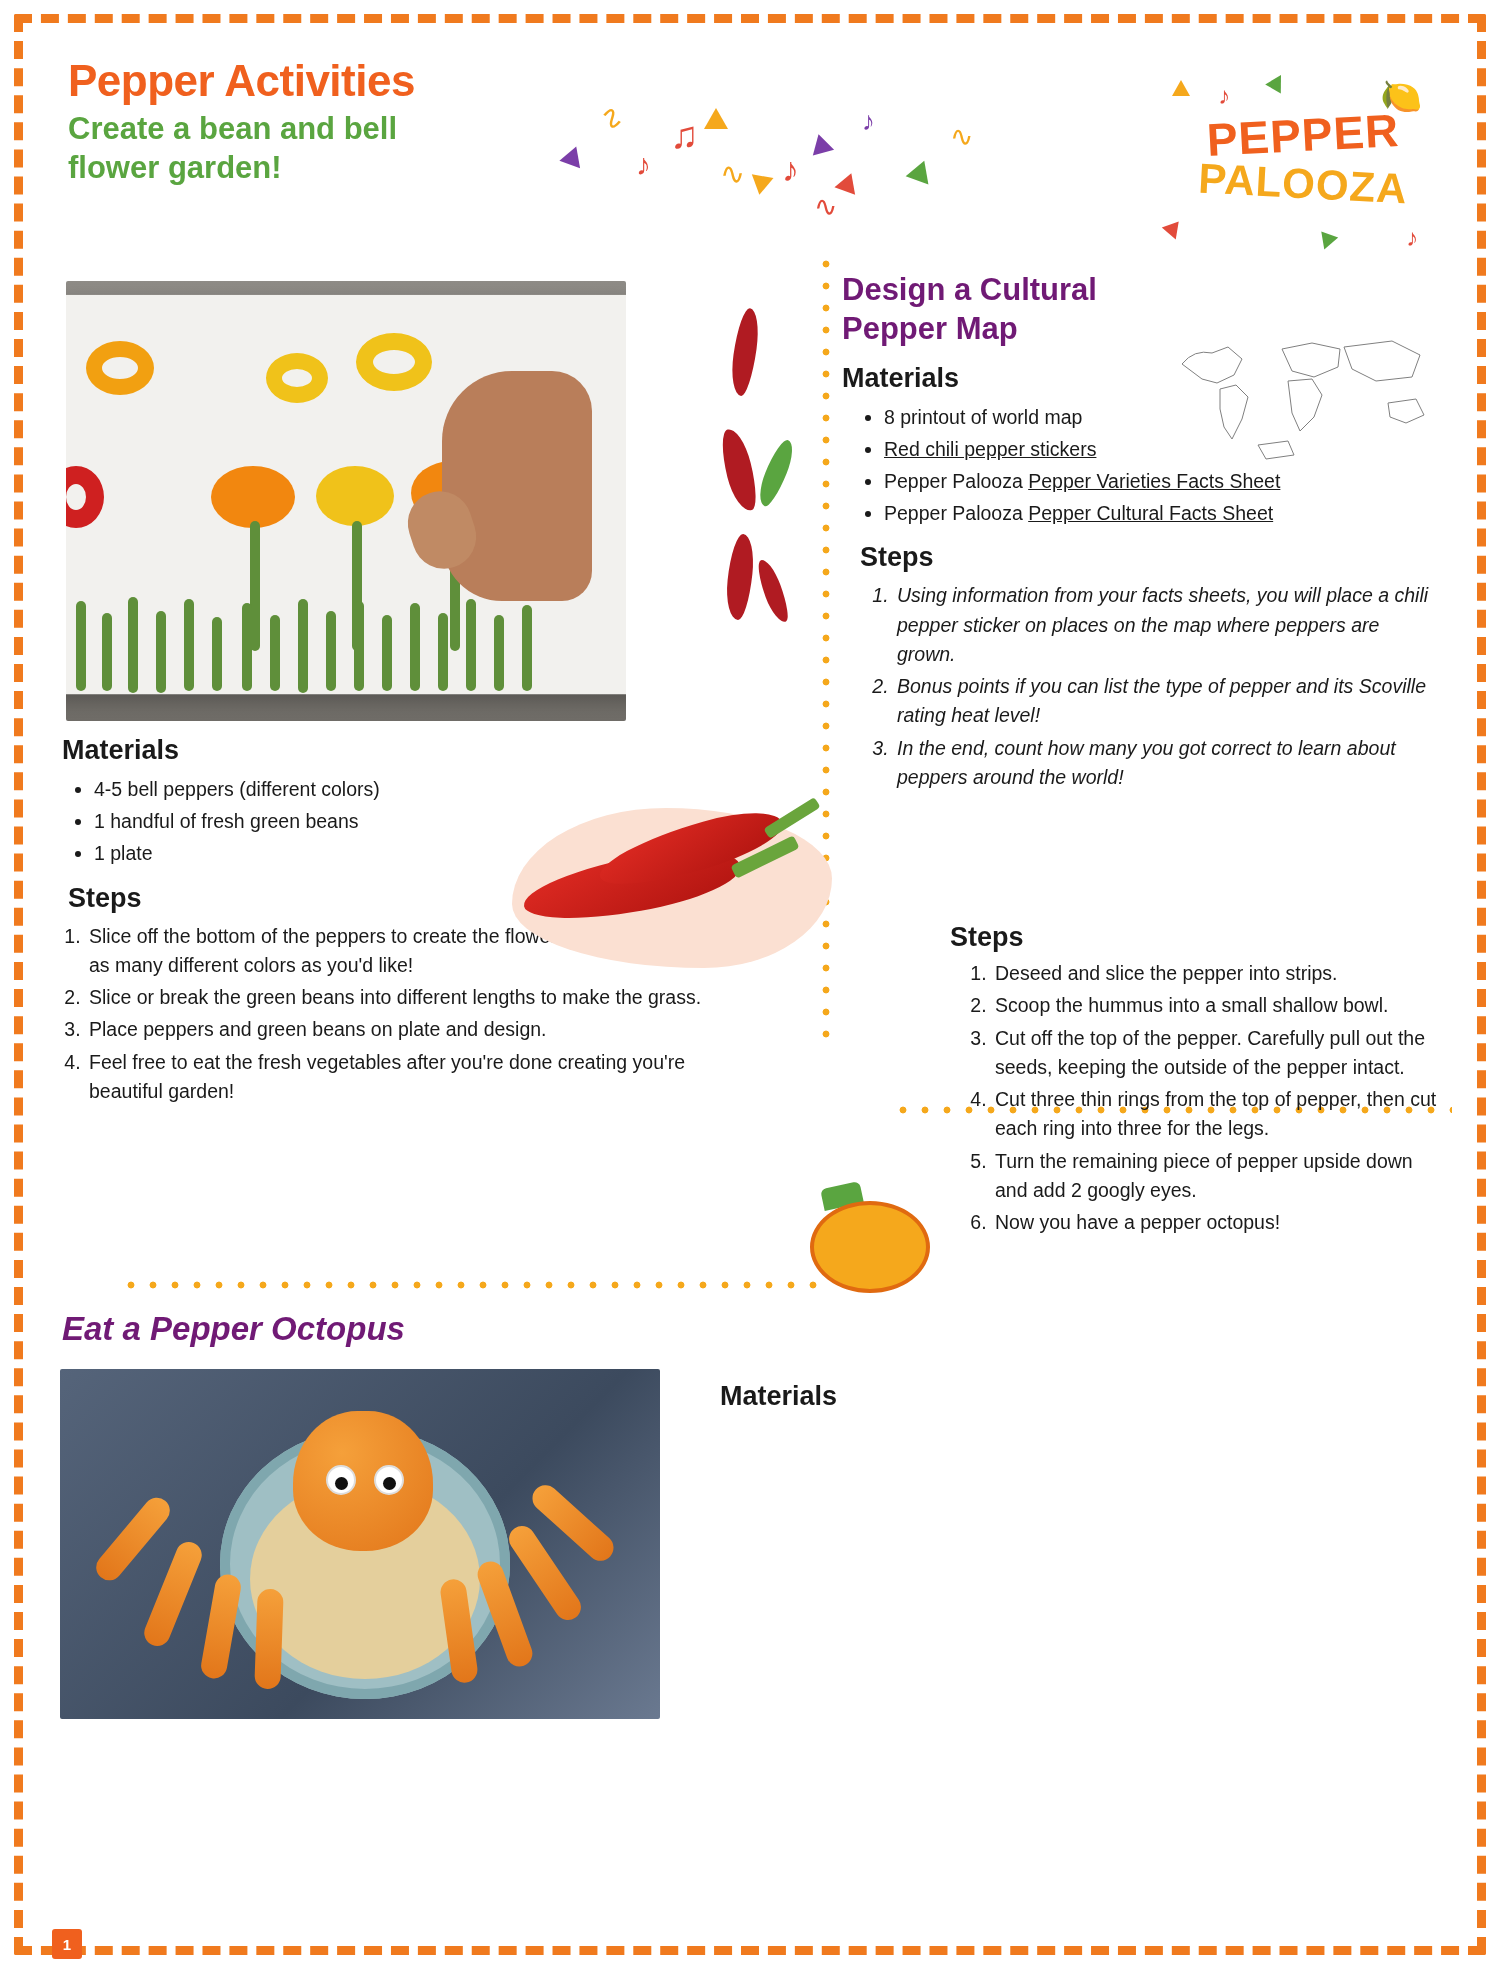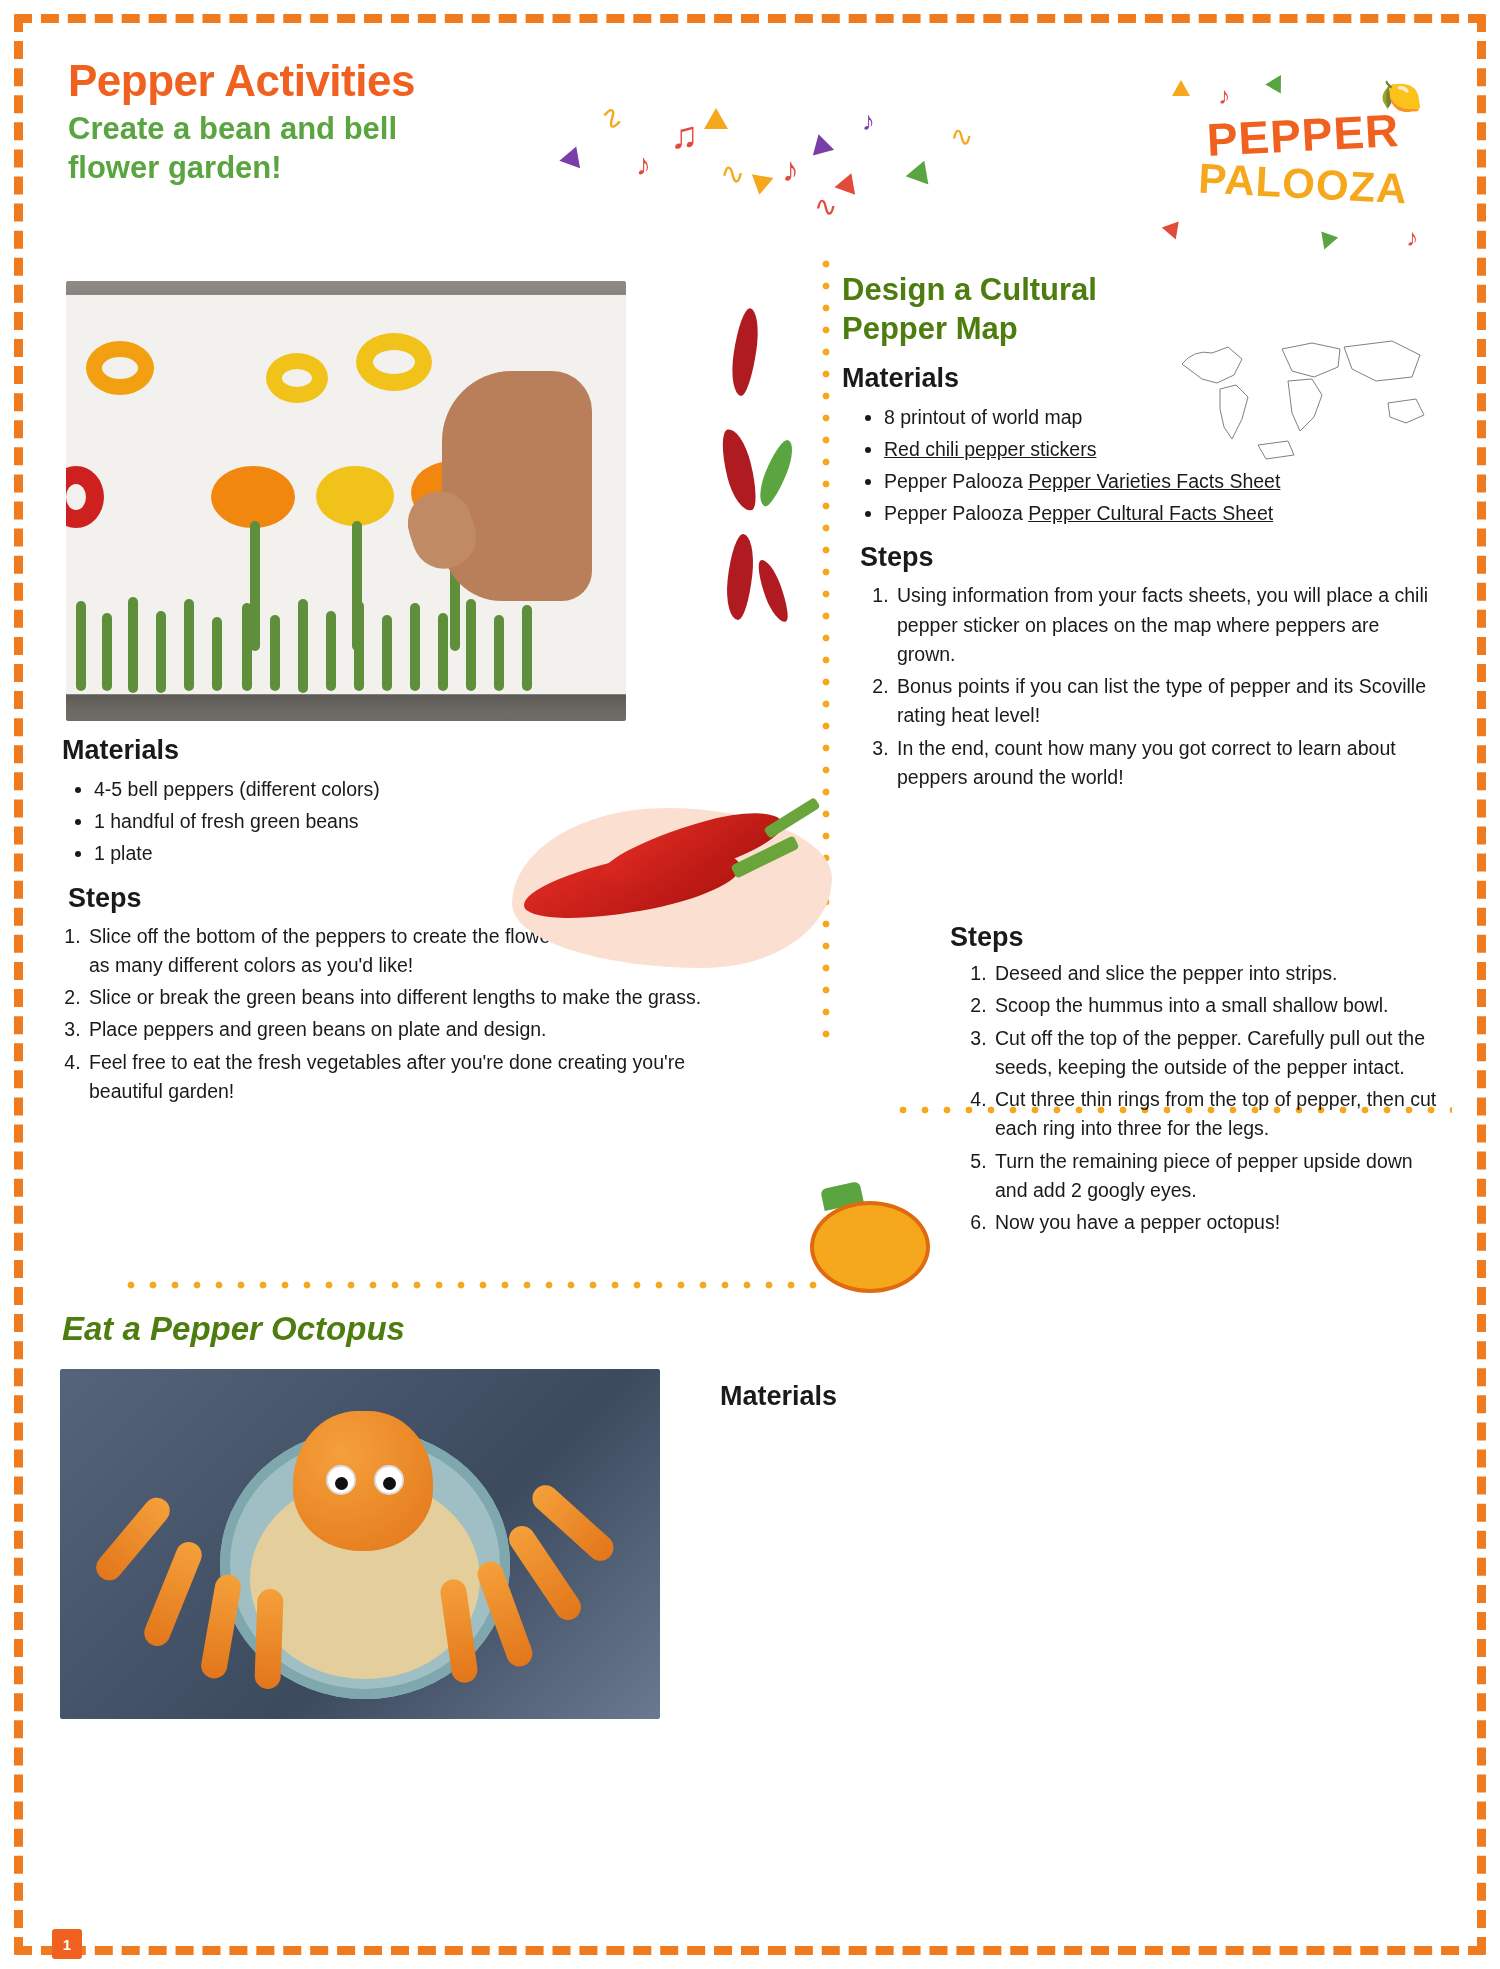--- a/index.html
+++ b/index.html
@@ -120,21 +120,21 @@
     position: absolute;
     height: 8px;
     background-image: radial-gradient(circle, #f5a81c 3.4px, transparent 3.6px);
     background-size: 22px 8px;
     background-repeat: repeat-x;
   }
   #h-dots-right { left: 840px; top: 1068px; width: 560px; }
   #h-dots-left  { left: 68px;  top: 1243px; width: 700px; }
 
   h2.sec {
-    color: #4d7c0f;
+    color: #701a75;
     font-size: 31px;
     font-weight: bold;
     margin: 0 0 6px 0;
     line-height: 1.25;
   }
   h3.sub {
     color: #1a1a1a;
     font-size: 27px;
     font-weight: bold;
     margin: 14px 0 8px 0;
@@ -509,21 +509,21 @@
 
         <h3 class="sub">Materials</h3>
         <ul class="materials">
           <li><span>8 printout of world map</span></li>
           <li><span class="u">Red chili pepper stickers</span></li>
           <li><span>Pepper Palooza </span><span class="u">Pepper Varieties Facts Sheet </span></li>
           <li><span>Pepper Palooza </span><span class="u">Pepper Cultural Facts Sheet </span></li>
         </ul>
 
         <h3 class="sub" style="margin-left:18px;">Steps</h3>
-        <ol class="steps" style="padding-left:52px;">
+        <ol class="steps" style="padding-left:52px;font-style:italic;">
           <li>Using information from your facts sheets, you will place a chili pepper sticker on places on the map where peppers are grown.</li>
           <li>Bonus points if you can list the type of pepper and its Scoville rating heat level!</li>
           <li>In the end, count how many you got correct to learn about peppers around the world!</li>
         </ol>
 
         <h3 class="sub" style="margin:130px 0 6px 108px;">Steps</h3>
         <ol class="steps" style="padding-left:150px;">
           <li>Deseed and slice the pepper into strips.</li>
           <li>Scoop the hummus into a small shallow bowl.</li>
           <li>Cut off the top of the pepper. Carefully pull out the seeds, keeping the outside of the pepper intact.</li>

